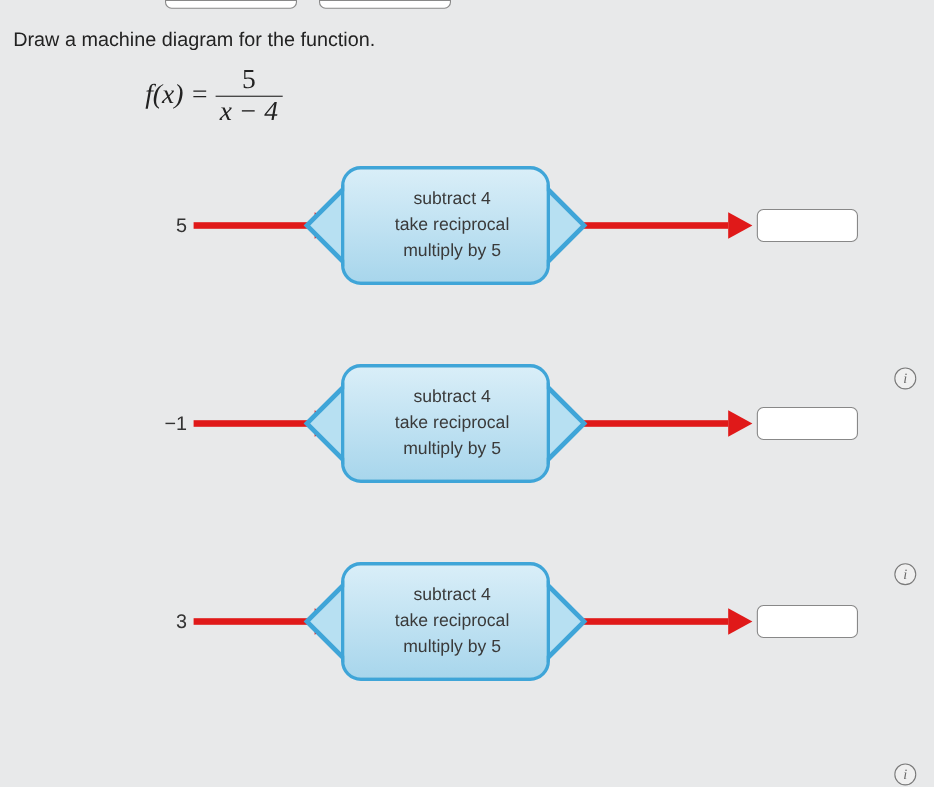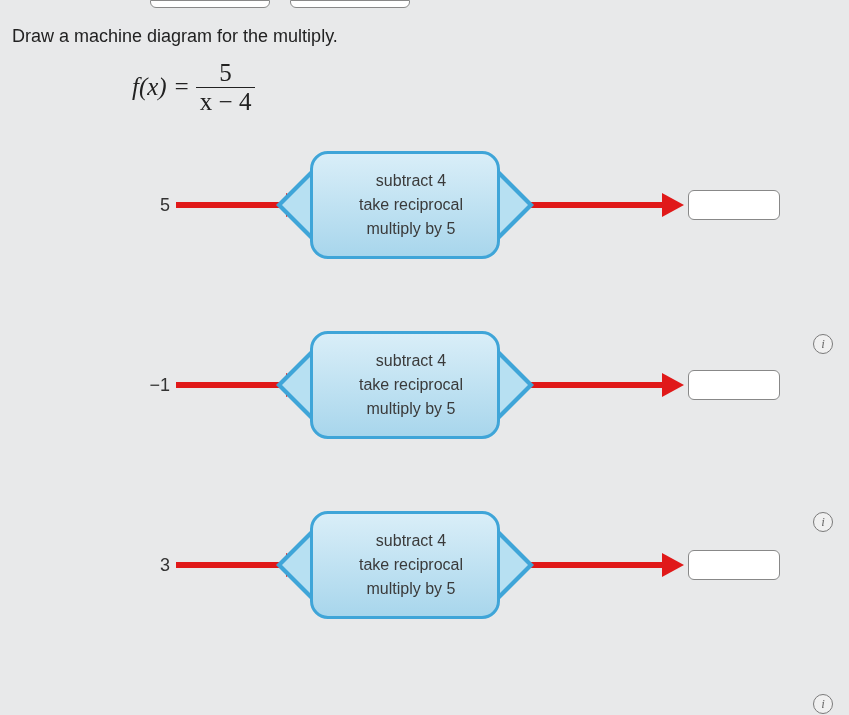--- a/index.html
+++ b/index.html
@@ -40,21 +40,21 @@
     padding: 4px 0 30px 132px;
   }
   .formula .lhs { font-style: italic; }
   .formula .frac {
     display: inline-flex;
     flex-direction: column;
     align-items: center;
     line-height: 1.1;
   }
   .formula .num { padding: 0 4px; }
-  .formula .den { border-top: 1.5px solid #222; padding: 0 4px; }
+  .formula .den { border-top: 1.5px solid #222; padding: 0 4px; font-style: italic;}
   .rows { display: flex; flex-direction: column; gap: 60px; padding-left: 130px;}
   .row {
     display: flex;
     align-items: center;
     height: 120px;
     position: relative;
   }
   .input-val {
     width: 40px;
     text-align: right;
@@ -170,21 +170,21 @@
   .info3 { top: 694px; }
 </style>
 </head>
 <body>
 
 <div class="top-boxes">
   <div class="top-box"></div>
   <div class="top-box"></div>
 </div>
 
-<div class="instruction">Draw a machine diagram for the multiply.</div>
+<div class="instruction">Draw a machine diagram for the function.</div>
 
 <div class="formula">
   <span class="lhs">f(x) =</span>
   <span class="frac">
     <span class="num">5</span>
     <span class="den">x − 4</span>
   </span>
 </div>
 
 <div class="rows">

